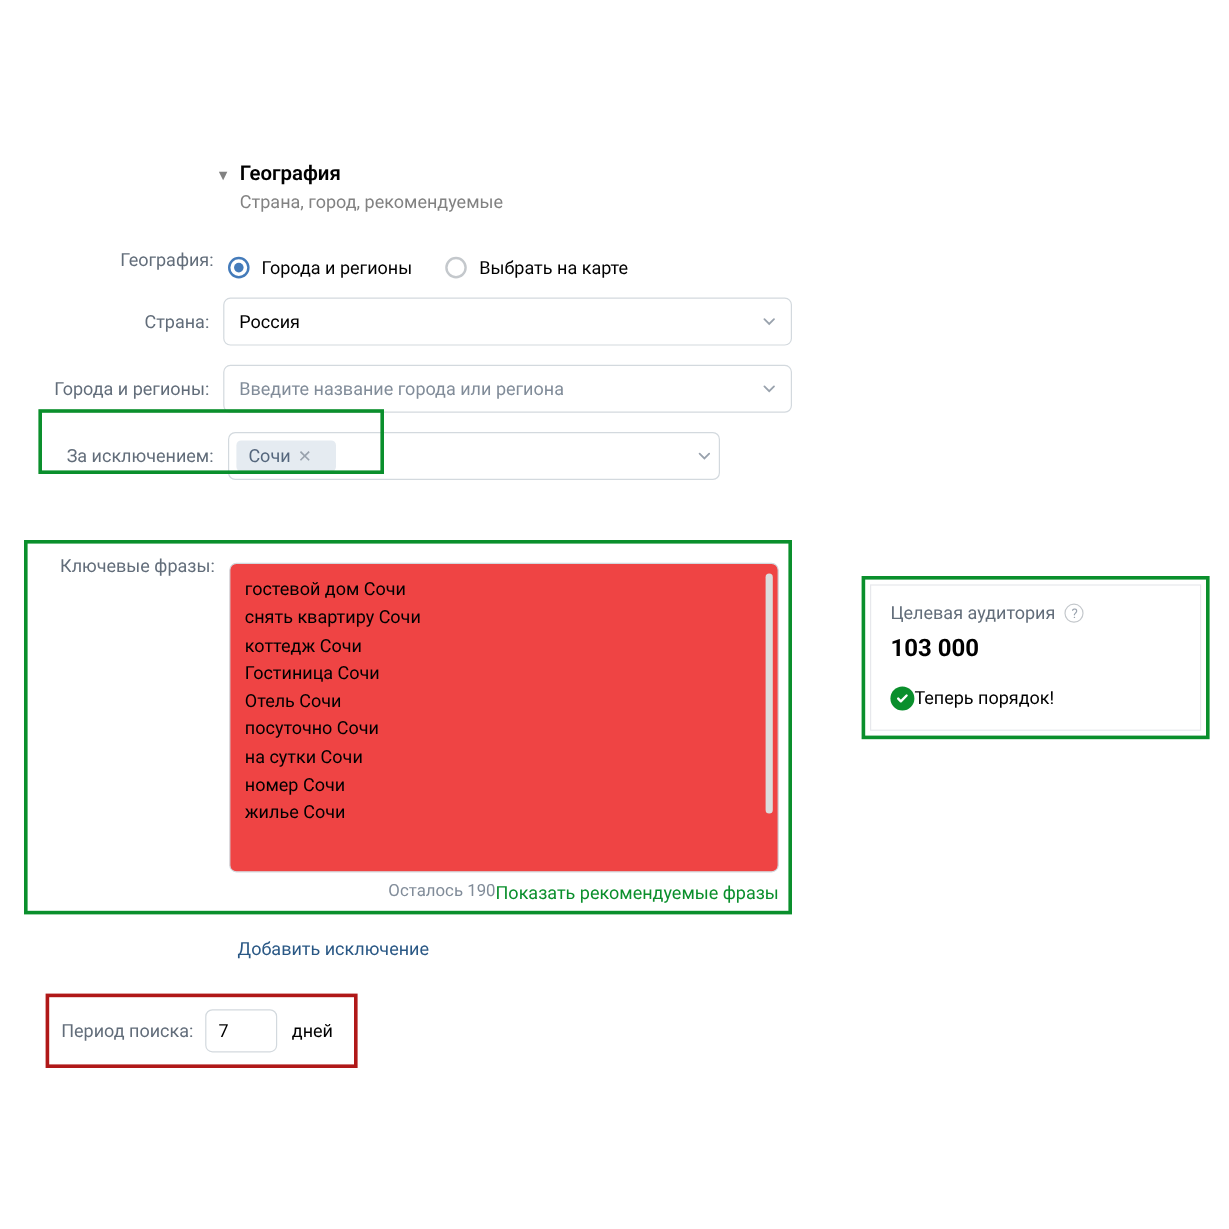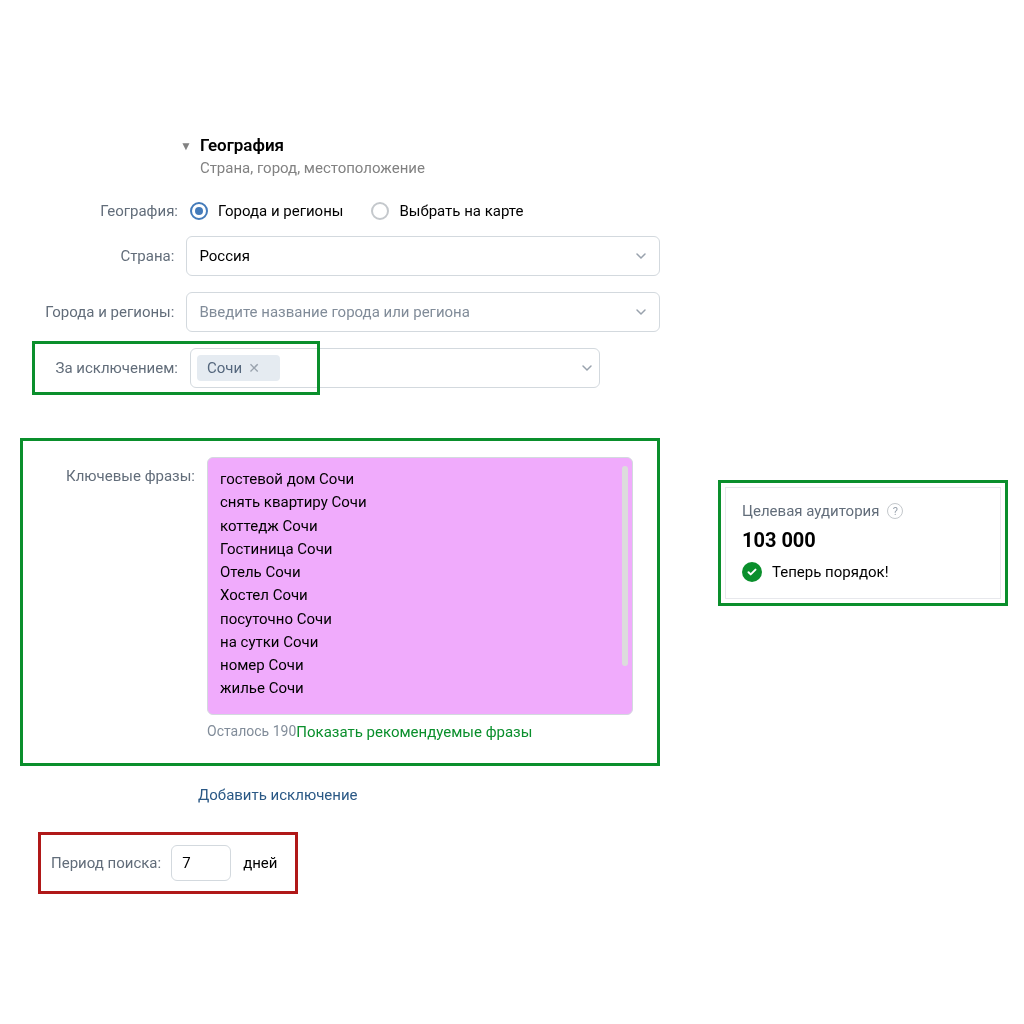--- a/index.html
+++ b/index.html
@@ -49,20 +49,21 @@
     width: 170px;
     text-align: right;
     padding-right: 12px;
     color: #626d7a;
     font-size: 15px;
   }
   .radio-group {
     display: flex;
     gap: 28px;
     align-items: center;
+    margin-top: 12px;
   }
   .radio-item {
     display: flex;
     align-items: center;
     gap: 10px;
     cursor: pointer;
   }
   .radio-circle {
     width: 18px;
     height: 18px;
@@ -140,58 +141,58 @@
   .tag-remove {
     margin-left: 6px;
     color: #99a2ad;
     font-size: 14px;
     cursor: pointer;
   }
   .keywords-block {
     border: 3px solid #0a8f2c;
     margin-top: 50px;
     display: flex;
-    padding: 16px;
+    padding: 0;
   }
   .keywords-label {
     width: 168px;
     text-align: right;
     padding: 10px 12px 0 0;
     color: #626d7a;
   }
   .keywords-right {
     flex: 1;
     padding-right: 8px;
   }
   .keywords-textarea {
     border: 1px solid #d3d9de;
     border-radius: 6px;
-    background: #f0abfc;
+    background: #ef4444;
     padding: 10px 12px;
     height: 258px;
     position: relative;
-    margin-top: 0;
+    margin-top: 16px;
   }
   .keywords-list {
     line-height: 1.55;
     color: #000;
     font-size: 15px;
   }
   .scrollbar-fake {
     position: absolute;
     right: 4px;
     top: 8px;
     width: 6px;
     height: 200px;
     background: #dcdcdc;
     border-radius: 3px;
   }
   .keywords-footer {
     display: flex;
-    justify-content: flex-start;
+    justify-content: flex-end;
     align-items: flex-start;
     margin-top: 8px;
     margin-bottom: 6px;
   }
   .remaining {
     color: #818c99;
     font-size: 14px;
   }
   .recommend-link {
     color: #0a8f2c;
@@ -279,22 +280,22 @@
   }
   .audience-number {
     font-weight: 700;
     font-size: 20px;
     color: #000;
     margin-top: 8px;
   }
   .audience-status {
     display: flex;
     align-items: center;
-    gap: 10px;
-    margin-top: 10px;
+    gap: 0;
+    margin-top: 20px;
   }
   .check-badge {
     width: 20px;
     height: 20px;
     background: #0a8f2c;
     border-radius: 50%;
     display: flex;
     align-items: center;
     justify-content: center;
   }
@@ -303,21 +304,21 @@
 </style>
 </head>
 <body>
 
 <div class="container">
 
   <div class="section-header">
     <span class="collapse-caret">▼</span>
     <div>
       <div class="section-title">География</div>
-      <div class="section-subtitle">Страна, город, местоположение</div>
+      <div class="section-subtitle">Страна, город, рекомендуемые</div>
     </div>
   </div>
 
   <div class="form-row">
     <div class="form-label">География:</div>
     <div class="radio-group">
       <div class="radio-item">
         <span class="radio-circle selected"></span>
         <span class="radio-label">Города и регионы</span>
       </div>
@@ -370,21 +371,20 @@
   <div class="keywords-block">
     <div class="keywords-label">Ключевые фразы:</div>
     <div class="keywords-right">
       <div class="keywords-textarea">
         <div class="keywords-list" id="kw-list">
             <div>гостевой дом Сочи</div>
             <div>снять квартиру Сочи</div>
             <div>коттедж Сочи</div>
             <div>Гостиница Сочи</div>
             <div>Отель Сочи</div>
-            <div>Хостел Сочи</div>
             <div>посуточно Сочи</div>
             <div>на сутки Сочи</div>
             <div>номер Сочи</div>
             <div>жилье Сочи</div>
           </div>
         <div class="scrollbar-fake"></div>
       </div>
       <div class="keywords-footer">
         <div class="remaining">Осталось 190</div>
         <div class="recommend-link">Показать рекомендуемые фразы</div>

